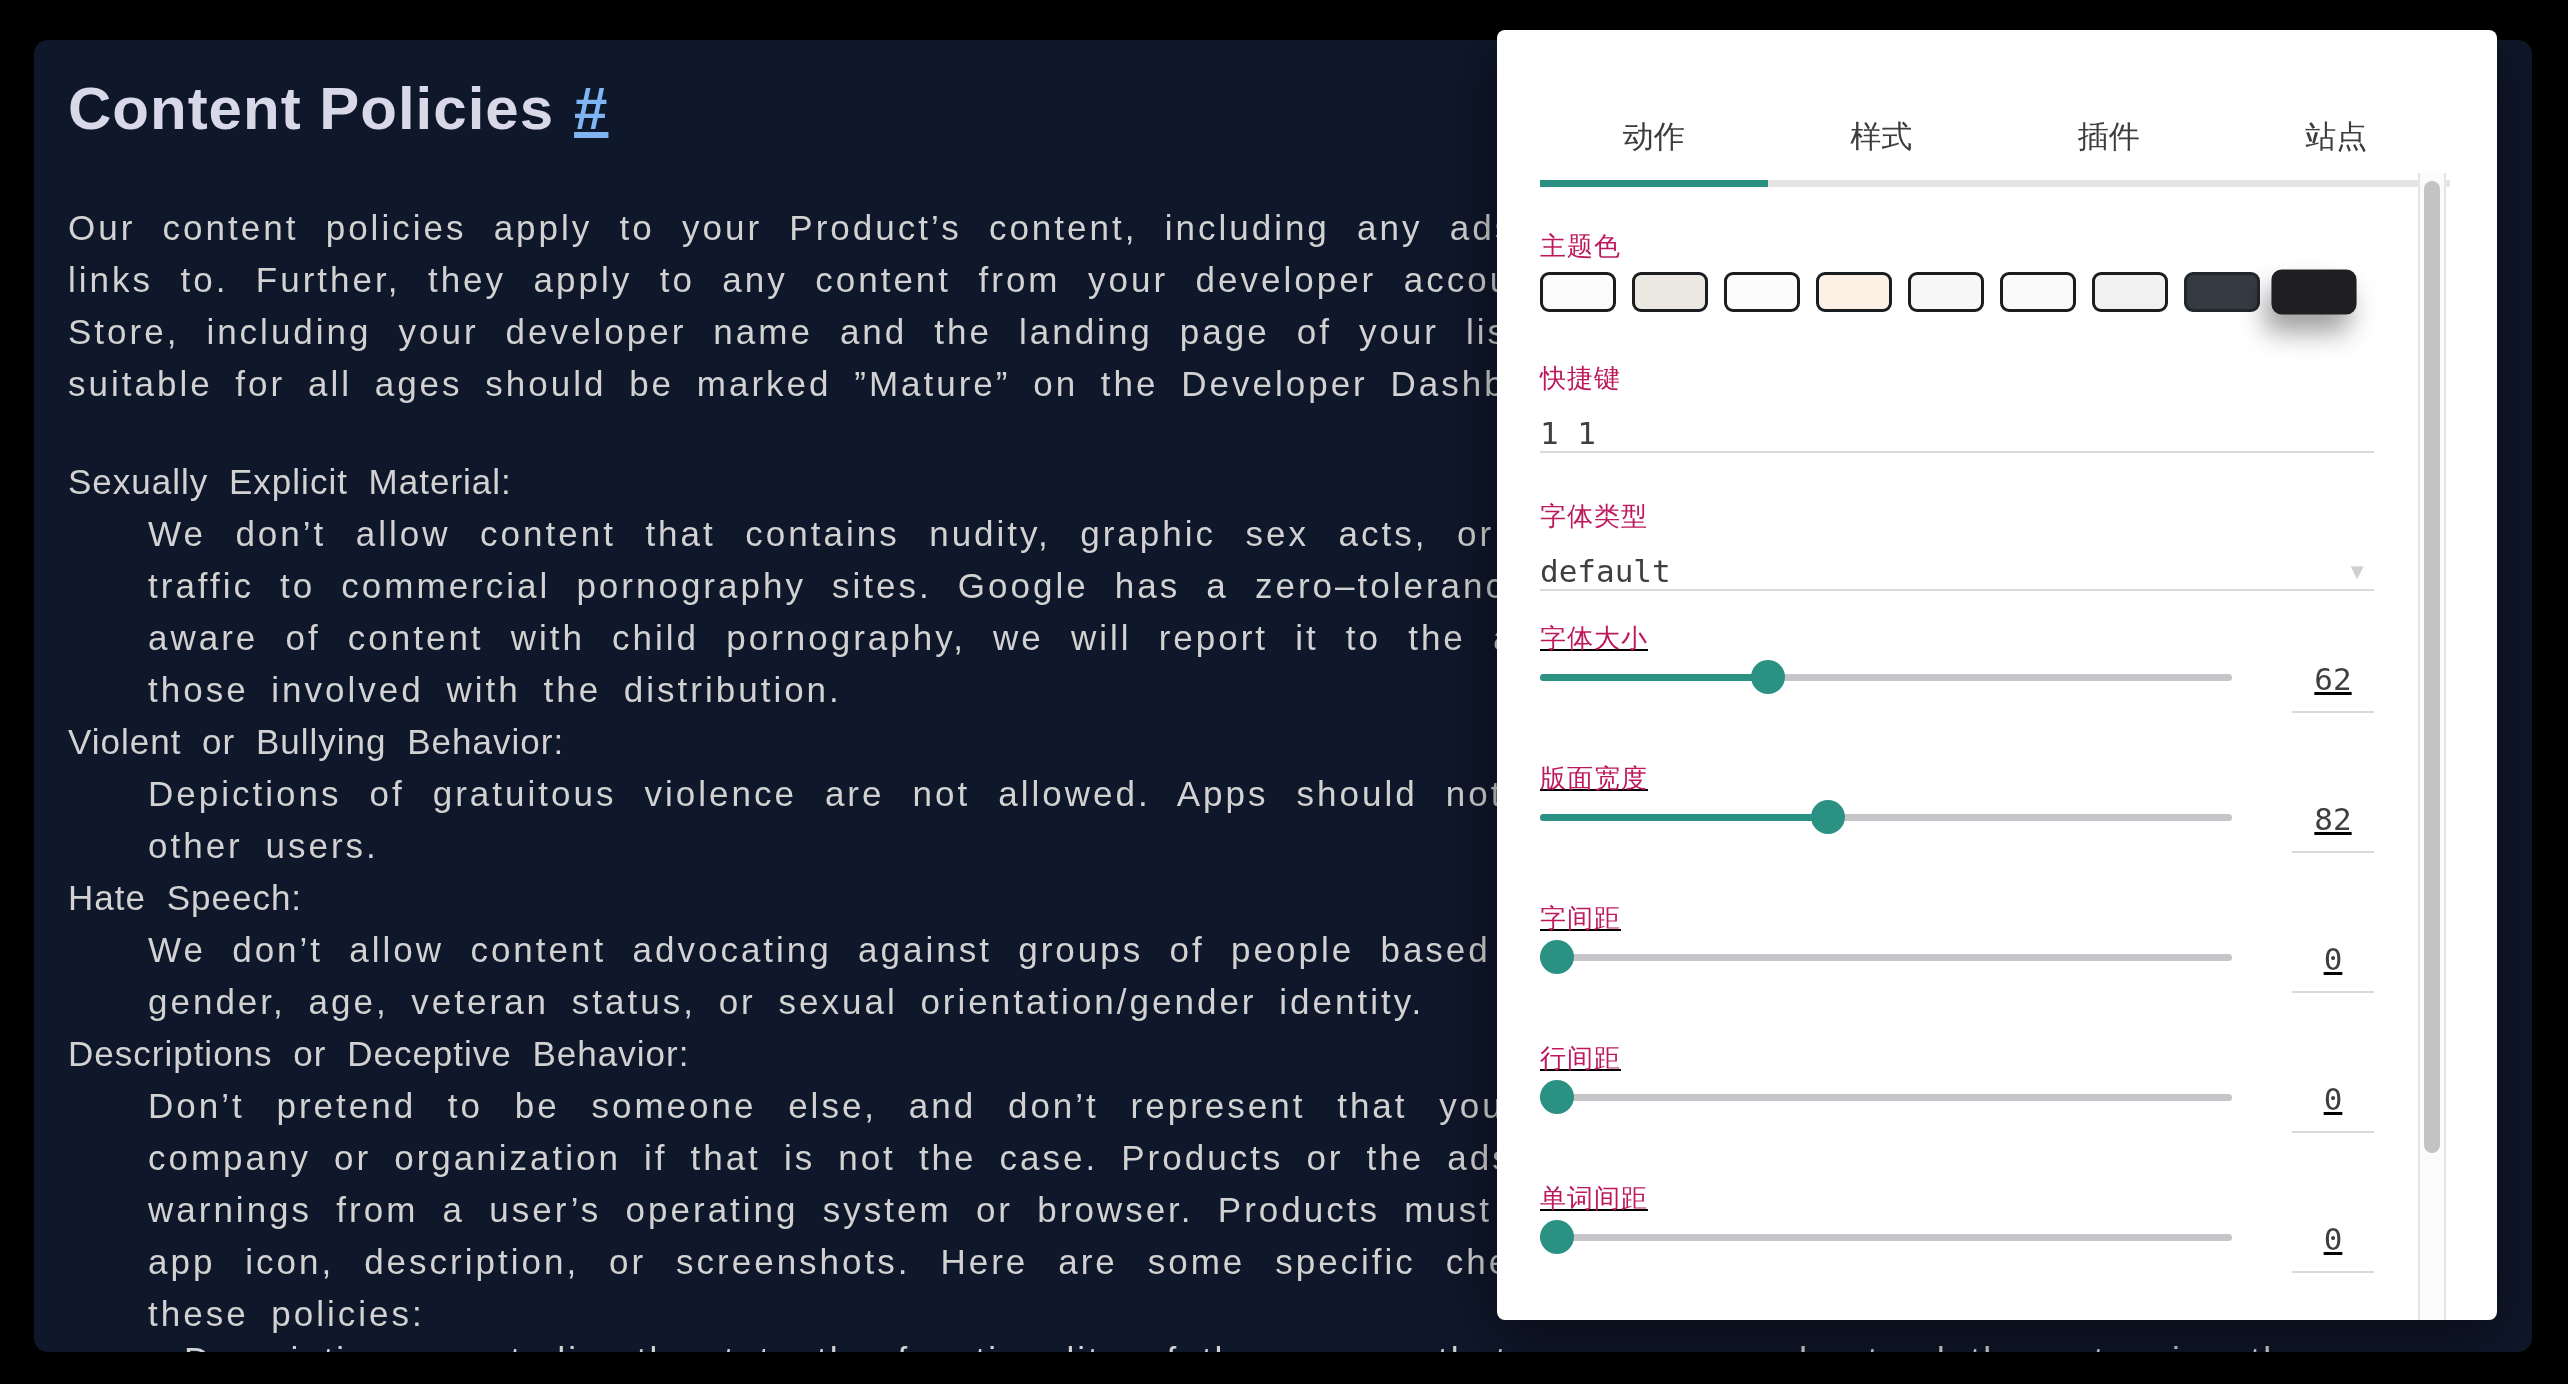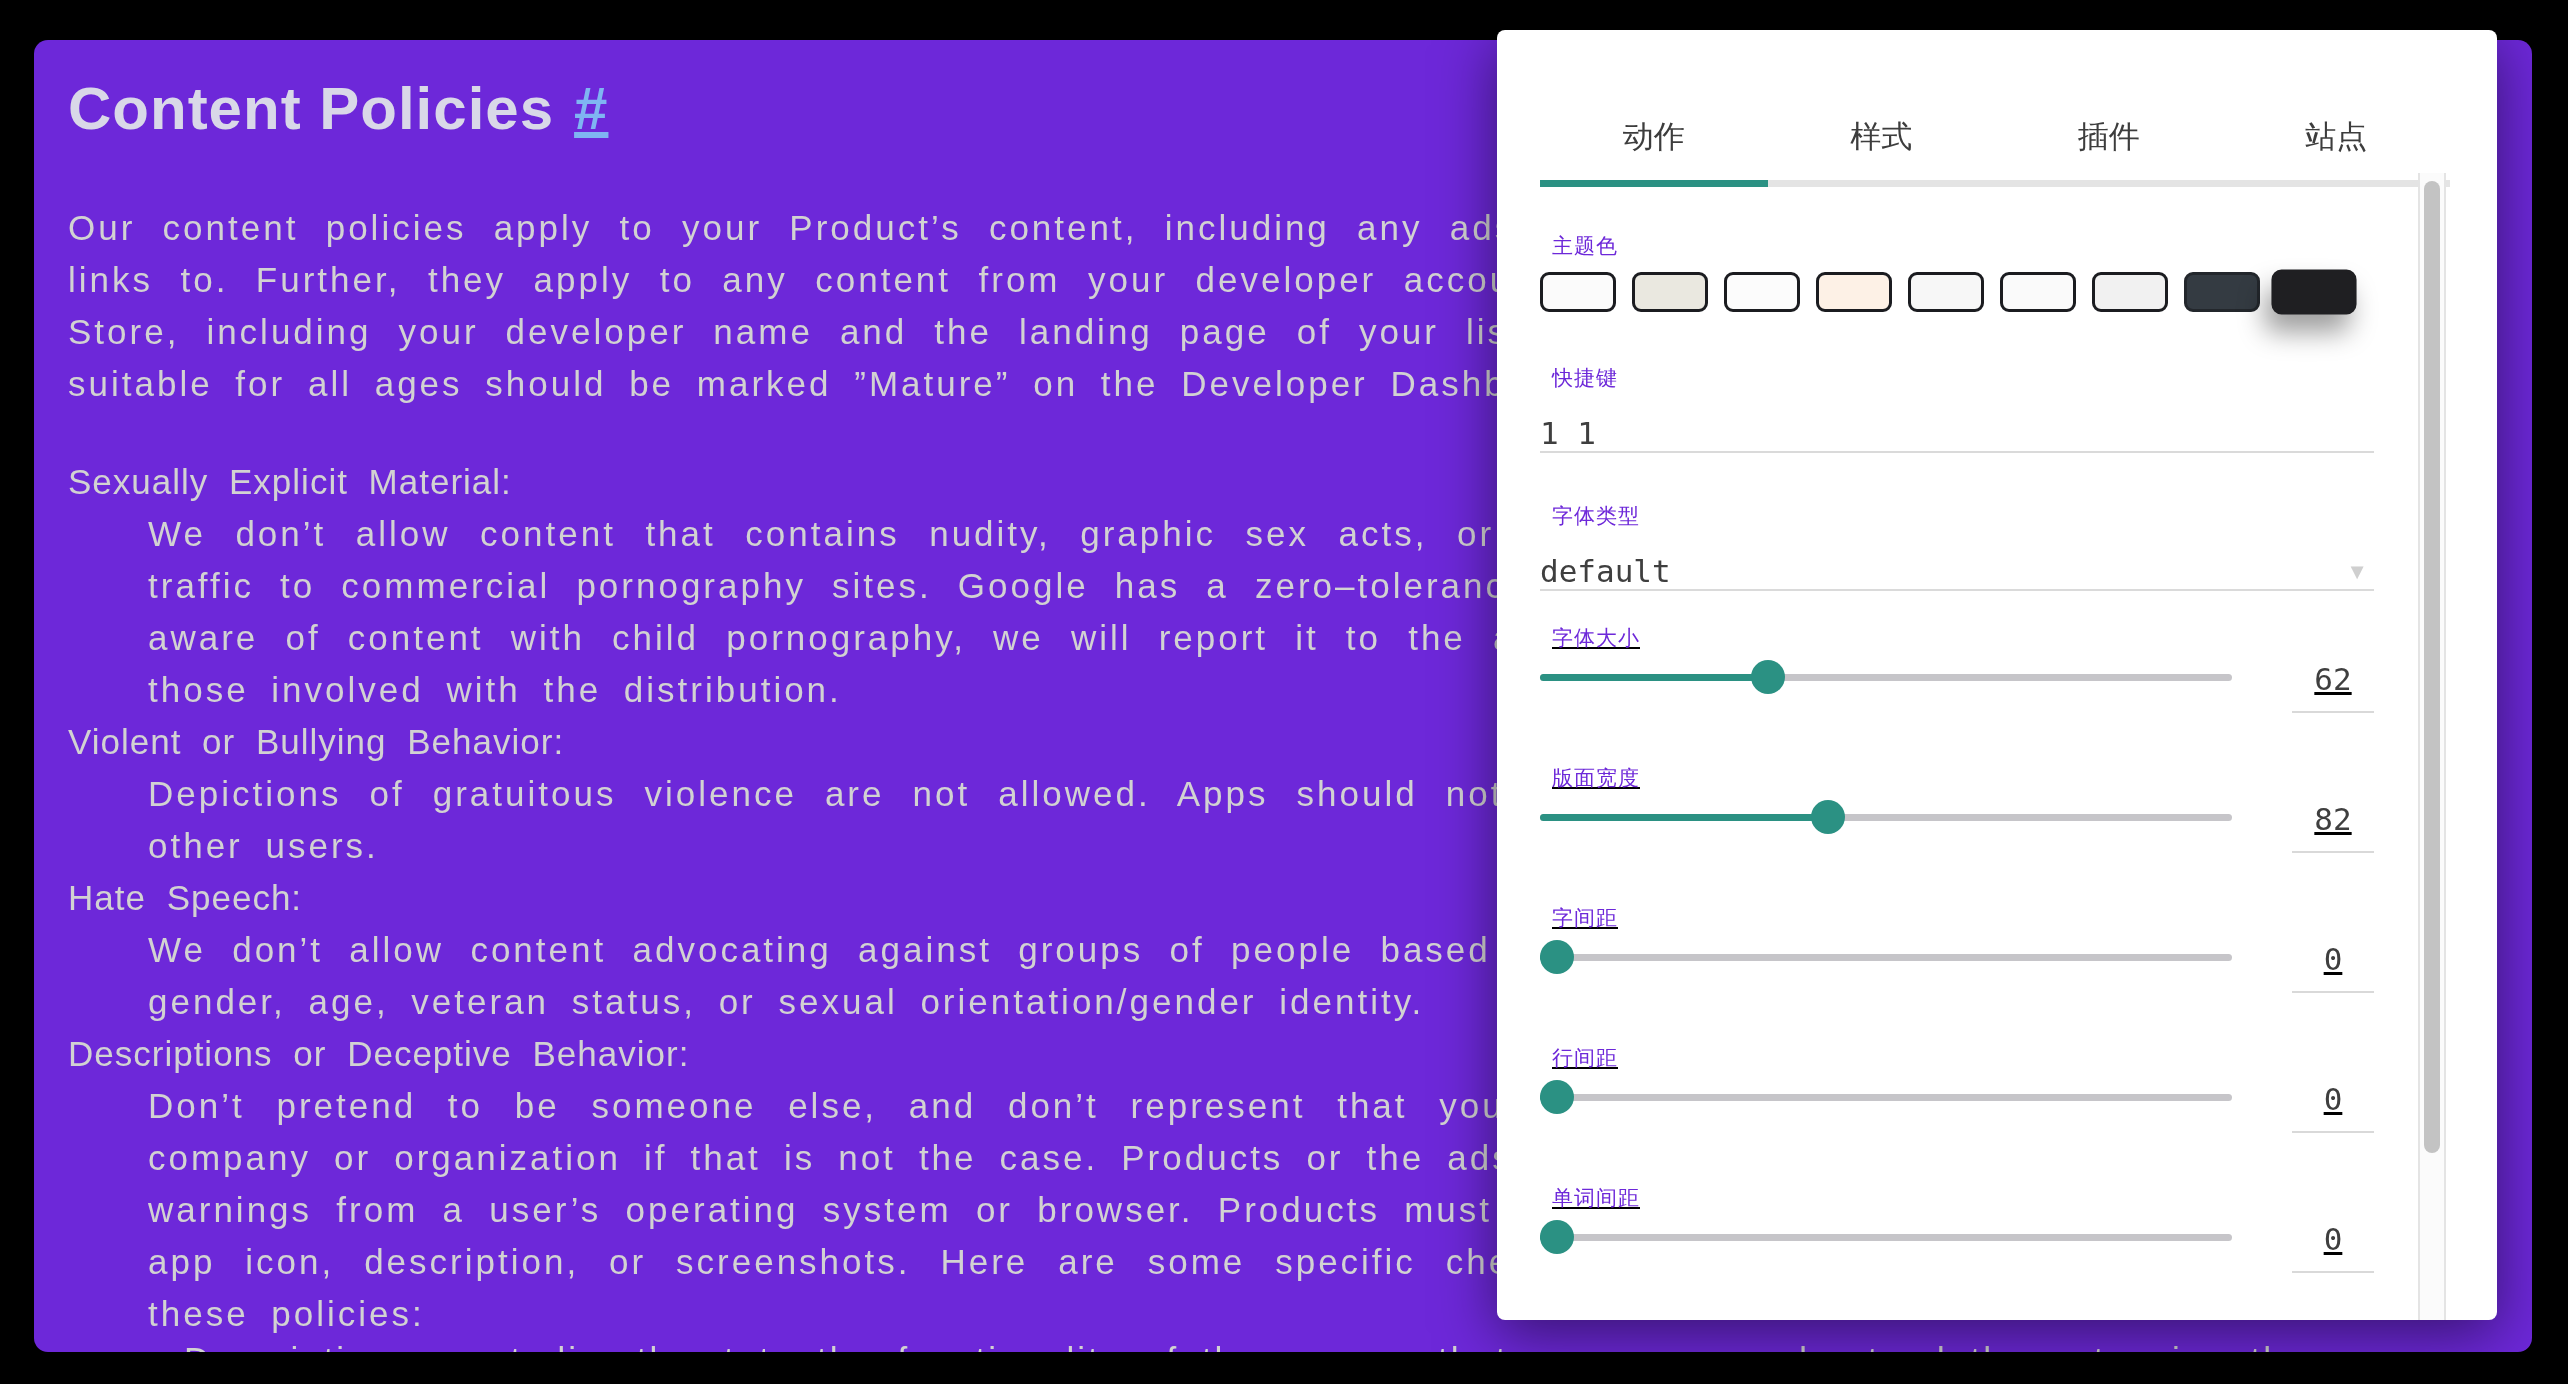--- a/index.html
+++ b/index.html
@@ -1,21 +1,21 @@
 <!DOCTYPE html>
 <html><head>
 <meta charset="utf-8">
 <style>
   html,body{margin:0;padding:0;background:#000;}
   body{width:2568px;height:1384px;position:relative;overflow:hidden;
        font-family:"Liberation Sans","DejaVu Sans",sans-serif;}
 
   
   .reader{position:absolute;left:34px;top:40px;width:2498px;height:1312px;
-          background:#6d28d9;border-radius:14px;overflow:hidden;}
+          background:#0f172a;border-radius:14px;overflow:hidden;}
   .reader-inner{padding:0 34px;}
   .doc-title{margin:36px 0 0;font-size:60px;line-height:66px;font-weight:bold;
              color:#d9d8e8;letter-spacing:1px;}
   .doc-title .anchor{color:#7fb5f2;text-decoration:underline;margin-left:20px;font-weight:bold;}
   .doc{margin-top:60px;font-size:35px;line-height:52px;color:#d2d2d2;
        letter-spacing:3px;word-spacing:10px;}
   .intro{margin:0 0 46px;text-align:justify;}
   .sec-h{margin:0;letter-spacing:1px;}
   .sec-b{margin:0 0 0 80px;text-align:justify;}
   .doc ul{margin:-6px 0 0;padding-left:112px;}
@@ -24,21 +24,21 @@
   
   .panel{position:absolute;left:1497px;top:30px;width:1000px;height:1290px;
          background:#fff;border-radius:8px;box-shadow:0 14px 60px rgba(0,0,0,.5);
          overflow:hidden;}
   .tabs{display:flex;margin:0 47px 0 43px;padding-top:86px;}
   .tab{flex:1;text-align:center;font-size:31px;color:#3d3d3d;padding-bottom:22px;cursor:default;}
   .tabline{position:relative;margin:0 47px 0 43px;height:7px;background:#e4e4e4;}
   .tabline .ind{position:absolute;left:0;top:0;height:7px;width:25%;background:#2b9183;}
 
   .panel-content{position:absolute;top:157px;left:43px;width:834px;}
-  .field-label{font-size:21px;line-height:30px;color:#6d28d9;letter-spacing:1px;margin-left:12px;}
+  .field-label{font-size:26px;line-height:30px;color:#be185d;letter-spacing:1px;}
 
   .group-theme{margin-top:44px;}
   .swatch-row{display:flex;gap:16px;margin-top:8px;height:46px;align-items:center;}
   .swatch{width:76px;height:40px;border-radius:9px;border:3px solid #1b1c20;
           box-sizing:border-box;padding:0;background:#fff;}
   .swatch.selected{transform:scale(1.12);box-shadow:-6px 16px 24px rgba(0,0,0,.38);}
 
   .group-input{margin-top:48px;}
   .input-wrap{position:relative;margin-top:22px;padding-bottom:0;
               border-bottom:2px solid #dadada;}

